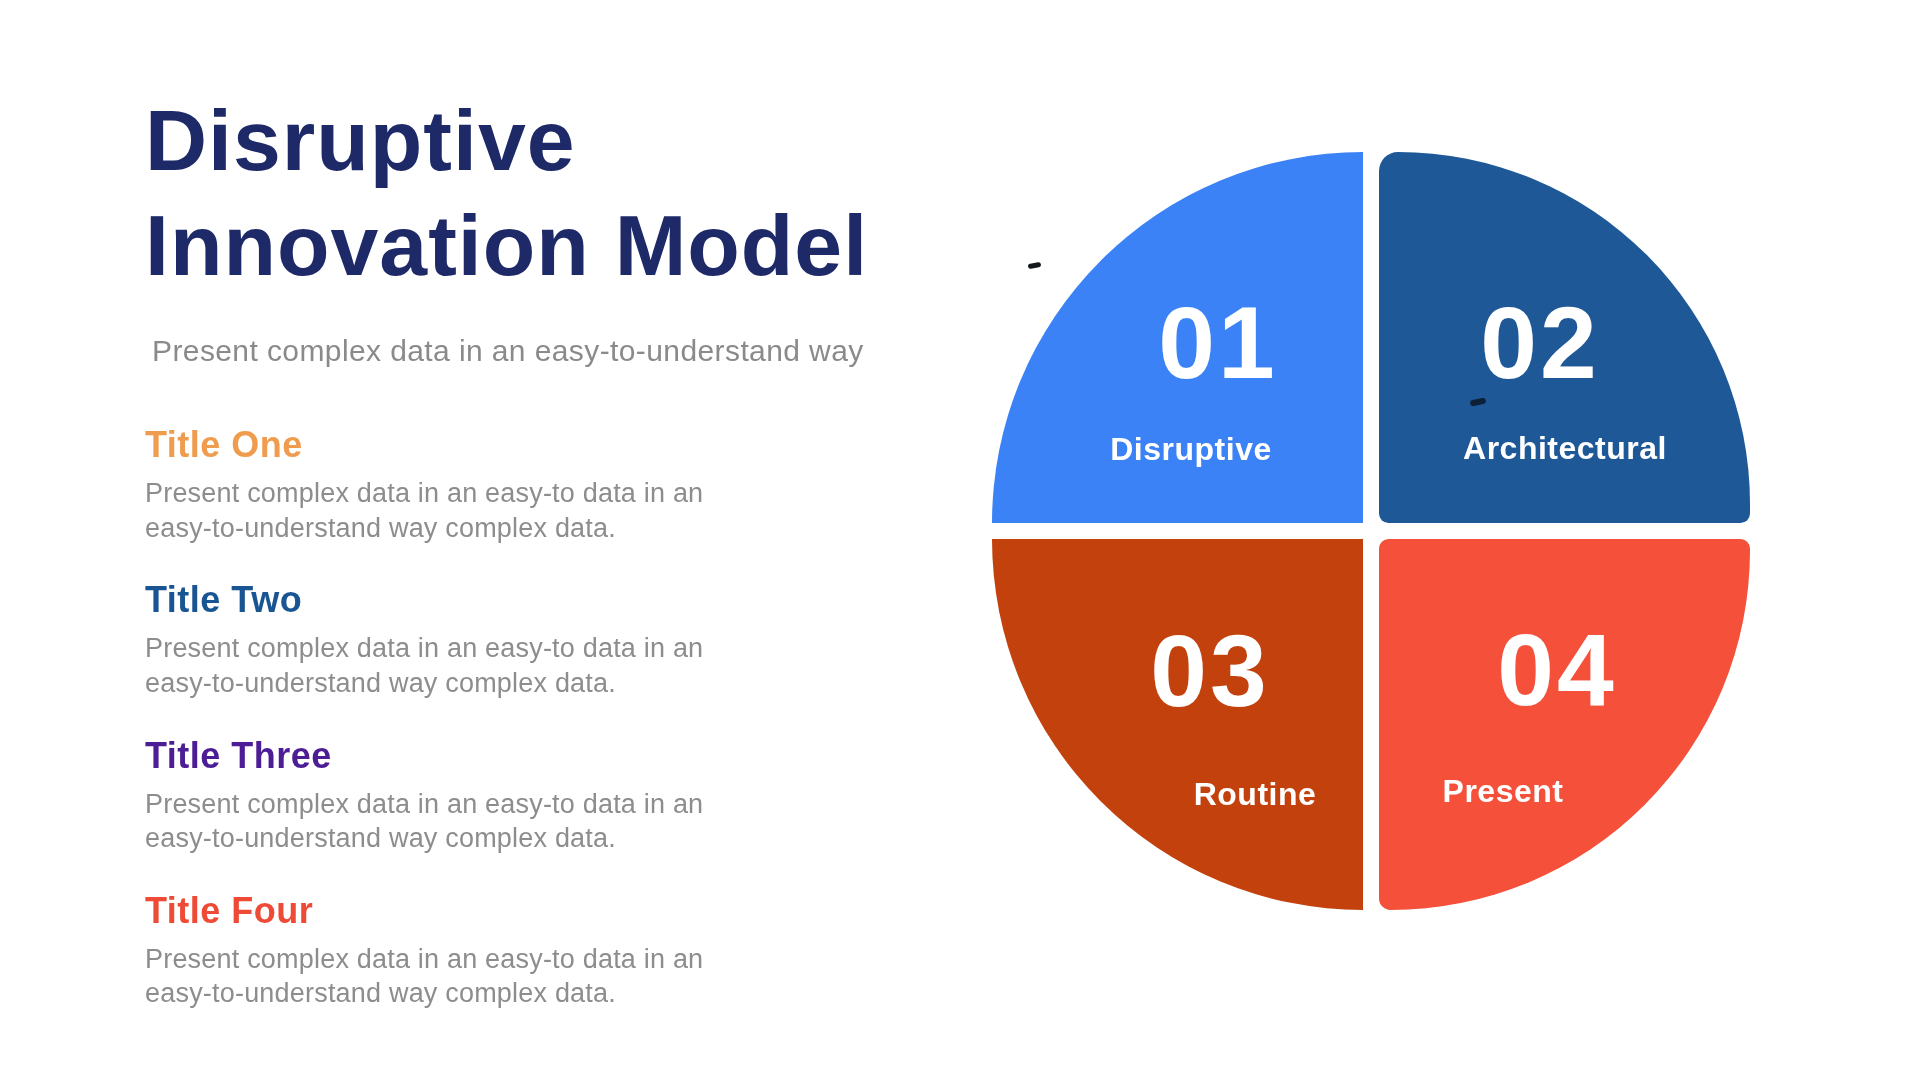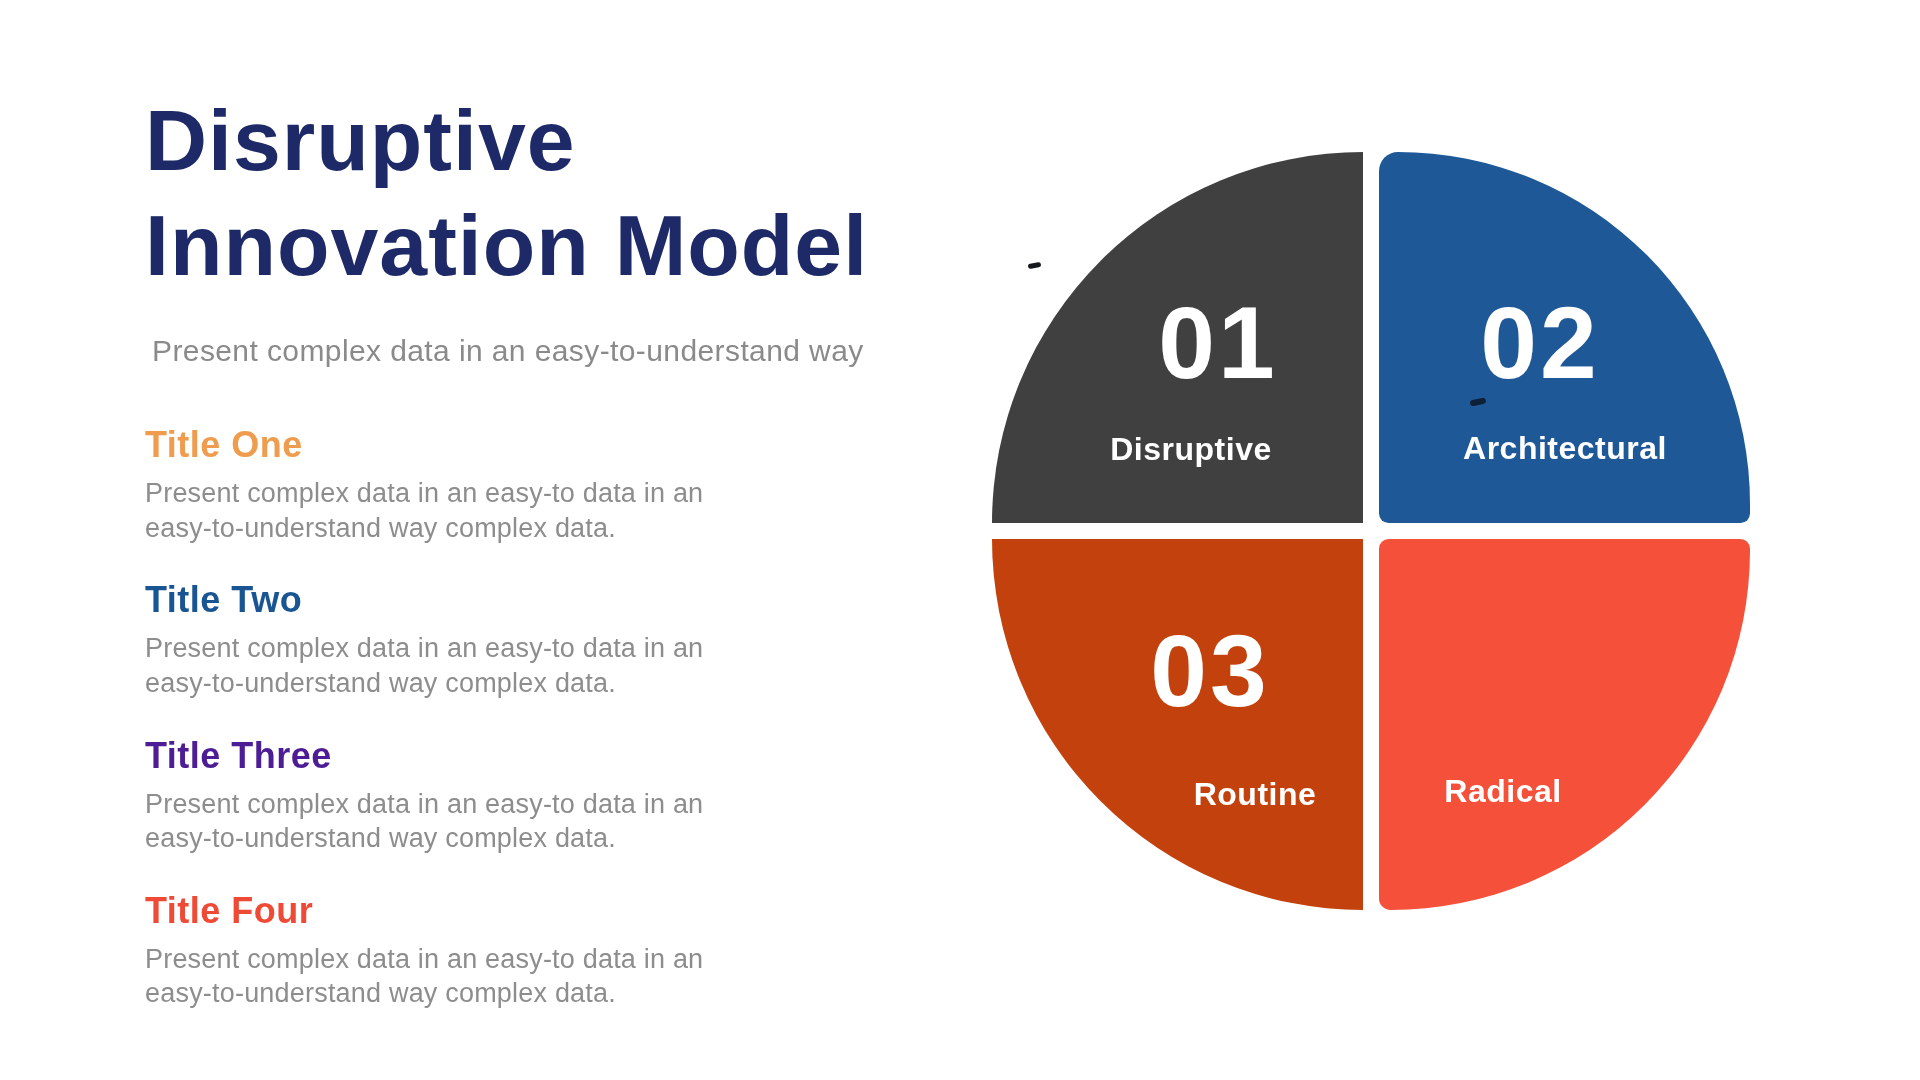--- a/index.html
+++ b/index.html
@@ -90,36 +90,37 @@
       <p class="sec-b" style="color: rgb(141, 141, 141);">Present complex data in an easy-to data in an easy-to-understand way complex data.</p>
     </section>
 
     <section class="sec">
       <h2 class="sec-h" style="color: rgb(238, 74, 54);">Title Four</h2>
       <p class="sec-b" style="color: rgb(141, 141, 141);">Present complex data in an easy-to data in an easy-to-understand way complex data.</p>
     </section>
   </div>
 
   <div class="circle">
-    <div class="quad q-tl" style="background: #404040;">
+    <div class="quad q-tl" style="background: #3b82f6;">
       <div class="num">01</div>
       <div class="lbl">Disruptive</div>
     </div>
 
     <div class="quad q-tr" style="background: rgb(30, 88, 151);">
       <div class="num">02</div>
       <div class="lbl">Architectural</div>
     </div>
 
     <div class="quad q-bl" style="background: #c2410c;">
       <div class="num">03</div>
       <div class="lbl">Routine</div>
     </div>
 
     <div class="quad q-br" style="background: rgb(244, 80, 58);">
-      <div class="lbl">Radical</div>
+      <div class="num">04</div>
+      <div class="lbl">Present</div>
     </div>
   </div>
 
   <div class="dash dash1"></div>
   <div class="dash dash2"></div>
 
 </div>
 
 </body></html>

